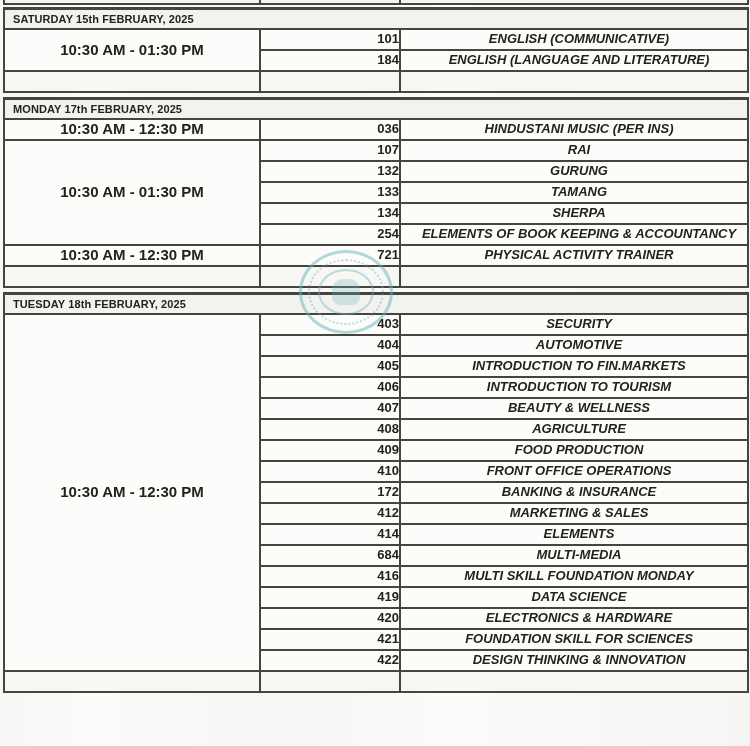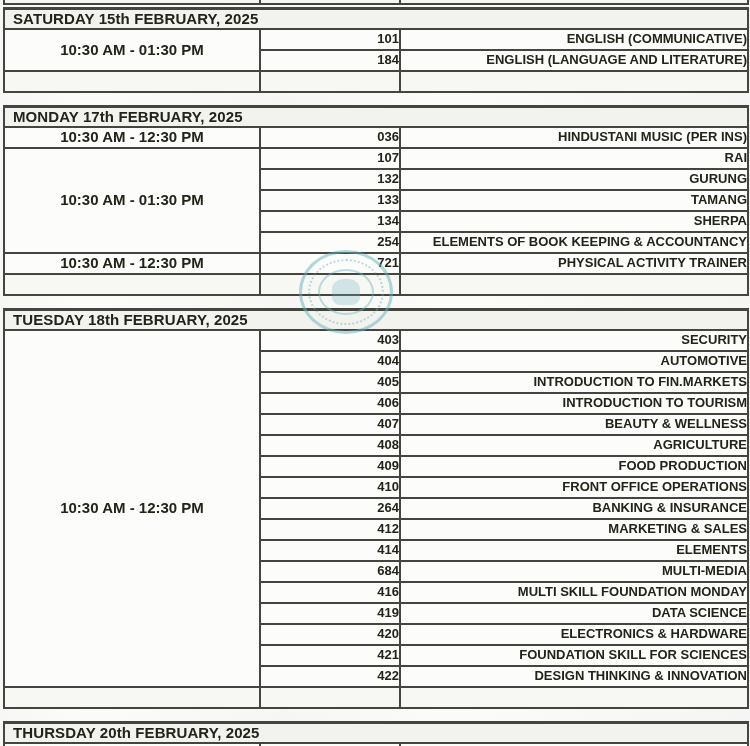--- a/index.html
+++ b/index.html
@@ -14,21 +14,21 @@
     padding: 0 3px;
     overflow: hidden;
     background:
       linear-gradient(90deg, rgba(0,0,0,0.015) 0%, rgba(0,0,0,0) 12%, rgba(0,0,0,0.02) 38%, rgba(0,0,0,0) 60%, rgba(0,0,0,0.025) 100%),
       #fbfbf9;
   }
   table.sec {
     border-collapse: collapse;
     width: 744px;
     table-layout: fixed;
-    margin-top: 12px;
+    margin-top: 4px;
   }
   table.sec.first { margin-top: 2px; }
   table.sliver { margin-top: -3px; }
   col.c-time { width: 256px; }
   col.c-code { width: 140px; }
   col.c-subject { width: 348px; }
   td {
     border: 2px solid #45453f;
     height: 19px;
     padding: 0;
@@ -36,28 +36,28 @@
     font-weight: 700;
     font-size: 13px;
     line-height: 1.1;
     background: #fcfcfa;
     overflow: hidden;
     white-space: nowrap;
   }
   td.date-header {
     height: 18px;
     padding-left: 8px;
-    font-size: 15px;
+    font-size: 11px;
     letter-spacing: 0.1px;
     background: #f2f2ee;
     border-top-width: 3px;
   }
   td.time   { text-align: center; font-size: 15px; }
   td.code   { text-align: right; }
-  td.subject{ padding-left: 10px; text-align: right; }
+  td.subject{ padding-left: 10px; text-align: center; font-style: italic; }
   td.blank  { background: #f7f7f4; }
   .sliver td { height: 4px; background: #f5f5f2; }
 
   
   .stamp {
     position: absolute;
     left: 299px; top: 250px;
     width: 88px; height: 78px;
     border: 3px solid var(--stamp-color, #6ab3bd);
     border-radius: 50%;
@@ -220,21 +220,21 @@
           </tr>
           <tr>
             <td class="code">409</td>
             <td class="subject">FOOD PRODUCTION</td>
           </tr>
           <tr>
             <td class="code">410</td>
             <td class="subject">FRONT OFFICE OPERATIONS</td>
           </tr>
           <tr>
-            <td class="code">264</td>
+            <td class="code">172</td>
             <td class="subject">BANKING &amp; INSURANCE</td>
           </tr>
           <tr>
             <td class="code">412</td>
             <td class="subject">MARKETING &amp; SALES</td>
           </tr>
           <tr>
             <td class="code">414</td>
             <td class="subject">ELEMENTS</td>
           </tr>
@@ -259,37 +259,20 @@
             <td class="subject">FOUNDATION SKILL FOR SCIENCES</td>
           </tr>
           <tr>
             <td class="code">422</td>
             <td class="subject">DESIGN THINKING &amp; INNOVATION</td>
           </tr>
           <tr>
             <td rowspan="1" class="time blank"></td>
             <td class="code blank"></td>
             <td class="subject blank"></td>
-          </tr>
-        </tbody>
-      </table>
-      <table class="sec">
-        <colgroup>
-          <col class="c-time">
-          <col class="c-code">
-          <col class="c-subject">
-        </colgroup>
-        <tbody>
-          <tr>
-            <td colspan="3" class="date-header">THURSDAY 20th FEBRUARY, 2025</td>
-          </tr>
-          <tr>
-            <td rowspan="1" class="time">10:30 AM - 01:30 PM</td>
-            <td class="code">086</td>
-            <td class="subject">SCIENCE</td>
           </tr>
         </tbody>
       </table>
     </div>
 
   <div class="stamp">
     <div class="ring-text"></div>
     <div class="inner-ring"></div>
     <div class="emblem"></div>
   </div>

